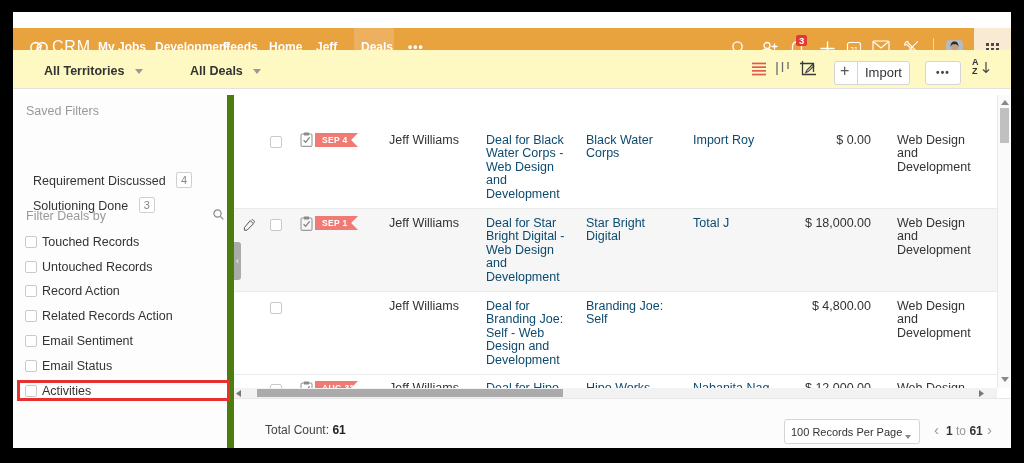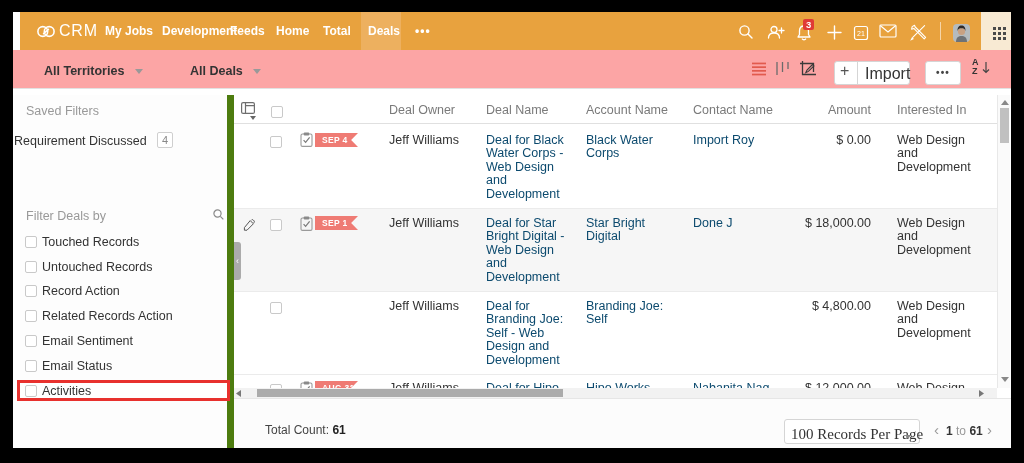--- a/index.html
+++ b/index.html
@@ -2,36 +2,36 @@
 <html><head>
 <meta charset="utf-8">
 <style>
 * { margin:0; padding:0; box-sizing:border-box; }
 html,body { width:1024px; height:463px; background:#000; overflow:hidden; }
 body { font-family:"Liberation Sans", sans-serif; }
 #app { position:absolute; left:13px; top:12px; width:998px; height:436px; background:#fff; overflow:hidden; }
 .abs { position:absolute; }
 
 
-#topbar { position:absolute; left:0; top:0; width:998px; height:40px; background:#E8A23E;margin-left:7px; }
+#topbar { position:absolute; left:0; top:16px; width:998px; height:40px; background:#E8A23E; }
 .navitem { position:absolute; top:0; height:38px; line-height:38px; color:#fff; font-size:12px; font-weight:bold; }
 #activeTab { position:absolute; left:341px; top:0; width:40px; height:38px; background:#EDB05F; }
 #launcher { position:absolute; left:961px; top:0; width:37px; height:38px; background:#F8EAD3; }
 .ticon { position:absolute; top:12px; }
 
 
-#toolbar { position:absolute; left:0; top:38px; width:998px; height:39px; background:#fca5a5; border-bottom:1px solid #E2E2E2; }
+#toolbar { position:absolute; left:0; top:38px; width:998px; height:39px; background:#fef9c3; border-bottom:1px solid #E2E2E2; }
 .tbtext { position:absolute; font-size:12.5px; font-weight:bold; color:#333; top:14px; }
 .caret { display:inline-block; width:0; height:0; border-left:4px solid transparent; border-right:4px solid transparent; border-top:5px solid #999; vertical-align:middle; }
 .btn { position:absolute; background:#fff; border:1px solid #D5D5D5; border-radius:3px; }
 
 
 #sidebar { position:absolute; left:0; top:83px; width:221px; height:353px; background:#FDFDFD; border-right:7px solid #4d7c0f; }
 .sb-head { position:absolute; left:13px; font-size:12.5px; color:#999; }
-.sb-item { position:absolute; left:1px; font-size:12.5px; color:#333; }
+.sb-item { position:absolute; left:20px; font-size:12.5px; color:#333;margin-top:40px; }
 .sb-badge { display:inline-block; min-width:16px; height:16px; line-height:15px; text-align:center; border:1px solid #CFCFCF; border-radius:2px; font-size:11px; color:#888; background:#fff; vertical-align:1px; margin-left:7px; padding:0 2px;}
 .cb { position:absolute; width:12px; height:12px; border:1px solid #C9C9C9; border-radius:2px; background:#fff; }
 .sb-cb-label { position:absolute; left:29px; font-size:12.5px; color:#333; }
 
 
 #thead { position:absolute; left:221px; top:83px; width:763px; height:29px; background:#fff; border-bottom:1px solid #E0E0E0; }
 .th { position:absolute; top:8px; font-size:12.5px; color:#7A7A7A; }
 .row { position:absolute; left:221px; width:763px; background:#fff; }
 .cell { position:absolute; font-size:12.5px; line-height:13.4px; color:#333; }
 .link { color:#0c4a6e; }
@@ -56,21 +56,21 @@
     <svg class="abs" style="left:17px;top:13px" width="18" height="13" viewBox="0 0 18 13">
         <circle cx="5.8" cy="6.5" r="4.9" fill="none" stroke="#fff" stroke-width="1.6"></circle>
         <circle cx="12.2" cy="6.5" r="4.9" fill="none" stroke="#fff" stroke-width="1.6"></circle>
         <path d="M6.6 8.6 L11.4 4.4" stroke="#fff" stroke-width="1.6" stroke-linecap="round"></path>
       </svg>
     <div class="navitem" style="left:39px;font-size:16px;font-weight:normal;letter-spacing:.8px;">CRM</div>
     <div class="navitem" style="left:85px;">My Jobs</div>
     <div class="navitem" style="left:142px;">Development</div>
     <div class="navitem" style="left:210px;">Feeds</div>
     <div class="navitem" style="left:256px;">Home</div>
-    <div class="navitem" style="left:303px;">Total</div>
+    <div class="navitem" style="left:303px;">Jeff</div>
     <div class="navitem" style="left:348px;">Deals</div>
     <div class="navitem" style="left:395px;letter-spacing:1px;">•••</div>
 
     <svg class="ticon" style="left:718px" width="16" height="16" viewBox="0 0 16 16">
         <circle cx="6.5" cy="6.5" r="4.6" fill="none" stroke="#fff" stroke-width="1.4"></circle>
         <path d="M10 10 L14 14" stroke="#fff" stroke-width="1.4" stroke-linecap="round"></path>
       </svg>
     <svg class="ticon" style="left:747px" width="18" height="16" viewBox="0 0 18 16">
         <circle cx="7" cy="5.5" r="3" fill="none" stroke="#fff" stroke-width="1.3"></circle>
         <path d="M1.5 14 C1.5 10.5 4 9 7 9 C10 9 12.5 10.5 12.5 14" fill="none" stroke="#fff" stroke-width="1.3" stroke-linecap="round"></path>
@@ -137,32 +137,33 @@
         </g>
       </svg>
     <svg class="abs" style="left:786px;top:10px" width="18" height="18" viewBox="0 0 18 18">
         <path d="M3.5 1 L3.5 14.5 L17 14.5" fill="none" stroke="#3a3a3a" stroke-width="1.3"></path>
         <path d="M1 3.5 L14.5 3.5 L14.5 12" fill="none" stroke="#3a3a3a" stroke-width="1.3"></path>
         <path d="M13.5 4.5 L8 10 L6.8 12.6 L9.4 11.4 L14.9 5.9 Z" fill="none" stroke="#3a3a3a" stroke-width="1.1"></path>
       </svg>
     <div class="btn" style="left:821px;top:11px;width:76px;height:24px;"></div>
     <div class="abs" style="left:844px;top:11px;width:1px;height:24px;background:#D5D5D5"></div>
     <div class="abs" style="left:827px;top:12px;font-size:16px;color:#555;">+</div>
-    <div class="abs" style="left:852px;top:15px;font-size:16px;color:#333;">Import</div>
+    <div class="abs" style="left:852px;top:15px;font-size:13px;color:#333;">Import</div>
     <div class="btn" style="left:912px;top:11px;width:36px;height:24px;"></div>
     <div class="abs" style="left:912px;top:11px;width:36px;height:24px;text-align:center;line-height:23px;font-size:10px;color:#444;letter-spacing:1.2px;font-weight:bold;">•••</div>
     <div class="abs" style="left:959px;top:8px;font-size:9px;color:#333;line-height:9px;font-weight:bold;">A<br>Z</div>
     <svg class="abs" style="left:969px;top:11px" width="8" height="14" viewBox="0 0 8 14">
         <path d="M4 1 L4 11 M1 8.5 L4 11.5 L7 8.5" fill="none" stroke="#444" stroke-width="1.2"></path>
       </svg>
   </div>
 
   <div id="sidebar">
     <div class="sb-head" style="top:9px;">Saved Filters</div>
     <div class="sb-item" style="top:37px;">Requirement Discussed <span class="sb-badge">4</span></div>
+    <div class="sb-item" style="top:62px;">Solutioning Done <span class="sb-badge">3</span></div>
     <div class="sb-head" style="top:114px;">Filter Deals by</div>
     <svg class="abs" style="left:200px;top:114px" width="11" height="11" viewBox="0 0 11 11">
         <circle cx="4.5" cy="4.5" r="3.6" fill="none" stroke="#8a8a8a" stroke-width="1.2"></circle>
         <path d="M7.3 7.3 L10.3 10.3" stroke="#8a8a8a" stroke-width="1.2"></path>
       </svg>
     <div class="cb" style="left:12px;top:141px;"></div>
       <div class="sb-cb-label" style="top:140px;">Touched Records</div>
     <div class="cb" style="left:12px;top:166px;"></div>
       <div class="sb-cb-label" style="top:165px;">Untouched Records</div>
     <div class="cb" style="left:12px;top:190px;"></div>
@@ -171,36 +172,20 @@
       <div class="sb-cb-label" style="top:214px;">Related Records Action</div>
     <div class="cb" style="left:12px;top:240px;"></div>
       <div class="sb-cb-label" style="top:239px;">Email Sentiment</div>
     <div class="cb" style="left:12px;top:265px;"></div>
       <div class="sb-cb-label" style="top:264px;">Email Status</div>
     <div class="abs" style="left:4px;top:285px;width:213px;height:21px;border:3px solid #E8312E;background:#fff;"></div>
     <div class="cb" style="left:12px;top:290px;"></div>
       <div class="sb-cb-label" style="top:289px;">Activities</div>
   </div>
 
-  <div id="thead">
-    <svg class="abs" style="left:7px;top:7px" width="14" height="12" viewBox="0 0 14 12">
-        <rect x="0.6" y="0.6" width="12.8" height="10.8" rx="1.5" fill="none" stroke="#6E6E6E" stroke-width="1.2"></rect>
-        <path d="M4.5 0.6 L4.5 11.4 M4.5 3.6 L13.4 3.6" stroke="#6E6E6E" stroke-width="1.2"></path>
-      </svg>
-    <svg class="abs" style="left:16px;top:21px" width="6" height="4" viewBox="0 0 6 4">
-        <path d="M0 0 L3 4 L6 0 Z" fill="#666"></path>
-      </svg>
-    <div class="cb" style="left:37px;top:11px;"></div>
-    <div class="th" style="left:155px;">Deal Owner</div>
-    <div class="th" style="left:252px;">Deal Name</div>
-    <div class="th" style="left:352px;">Account Name</div>
-    <div class="th" style="left:459px;">Contact Name</div>
-    <div class="th" style="left:580px;width:57px;text-align:right;">Amount</div>
-    <div class="th" style="left:663px;">Interested In</div>
-  </div>
   <div id="rows">
 
     <div class="row" style="top:112px;height:85px;border-bottom:1px solid #EBEBEB;">
       <div class="cb" style="left:36px;top:12px;"></div>
       <svg class="abs" style="left:66px;top:8px" width="13" height="15" viewBox="0 0 13 15">
           <rect x="1" y="2" width="11" height="12.4" rx="1.5" fill="none" stroke="#9a9a9a" stroke-width="1.1"></rect>
           <rect x="3.8" y="0.5" width="5.4" height="3" rx="0.8" fill="#8a8a8a"></rect>
           <path d="M3.6 8.2 L5.6 10.4 L9.6 5.4" fill="none" stroke="#7a7a7a" stroke-width="1.2"></path>
         </svg>
       <div class="tag" style="left:81px;top:9px;">SEP 4</div>
@@ -219,21 +204,21 @@
       <div class="cb" style="left:36px;top:10px;"></div>
       <svg class="abs" style="left:66px;top:7px" width="13" height="15" viewBox="0 0 13 15">
           <rect x="1" y="2" width="11" height="12.4" rx="1.5" fill="none" stroke="#9a9a9a" stroke-width="1.1"></rect>
           <rect x="3.8" y="0.5" width="5.4" height="3" rx="0.8" fill="#8a8a8a"></rect>
           <path d="M3.6 8.2 L5.6 10.4 L9.6 5.4" fill="none" stroke="#7a7a7a" stroke-width="1.2"></path>
         </svg>
       <div class="tag" style="left:81px;top:7px;">SEP 1</div>
       <div class="cell" style="left:155px;top:8px;">Jeff Williams</div>
       <div class="cell link" style="left:252px;top:8px;">Deal for Star<br>Bright Digital -<br>Web Design<br>and<br>Development</div>
       <div class="cell link" style="left:352px;top:8px;">Star Bright<br>Digital</div>
-      <div class="cell link" style="left:459px;top:8px;">Done J</div>
+      <div class="cell link" style="left:459px;top:8px;">Total J</div>
       <div class="cell" style="left:560px;top:8px;width:77px;text-align:right;">$ 18,000.00</div>
       <div class="cell" style="left:663px;top:8px;">Web Design<br>and<br>Development</div>
     </div>
 
     <div class="row" style="top:280px;height:83px;border-bottom:1px solid #EBEBEB;">
       <div class="cb" style="left:36px;top:10px;"></div>
       <div class="cell" style="left:155px;top:8px;">Jeff Williams</div>
       <div class="cell link" style="left:252px;top:8px;">Deal for<br>Branding Joe:<br>Self - Web<br>Design and<br>Development</div>
       <div class="cell link" style="left:352px;top:8px;">Branding Joe:<br>Self</div>
       <div class="cell" style="left:560px;top:8px;width:77px;text-align:right;">$ 4,800.00</div>
@@ -273,19 +258,19 @@
       </svg>
     <div id="hthumb"></div>
     <svg class="abs" style="left:745px;top:2px" width="5" height="7" viewBox="0 0 5 7">
         <path d="M0 0 L5 3.5 L0 7 Z" fill="#777"></path>
       </svg>
   </div>
 
   <div id="footer">
     <div class="abs" style="left:31px;top:24px;font-size:12px;color:#444;">Total Count: <b style="color:#222;">61</b></div>
     <div class="btn" style="left:550px;top:20px;width:136px;height:25px;"></div>
-    <div class="abs" style="left:557px;top:27px;font-size:15px;color:#333;font-family:Liberation Serif, serif;">100 Records Per Page</div>
+    <div class="abs" style="left:557px;top:27px;font-size:11px;color:#333;">100 Records Per Page</div>
     <div class="abs" style="left:671px;top:28px;"><span class="caret" style="border-top-color:#888;border-left-width:3.5px;border-right-width:3.5px;border-top-width:4.5px;"></span></div>
     <div class="abs" style="left:700px;top:22px;font-size:15px;color:#999;">‹</div>
     <div class="abs" style="left:712px;top:25px;font-size:12px;color:#333;"><b>1</b> <span style="color:#999;">to</span> <b>61</b></div>
     <div class="abs" style="left:753px;top:22px;font-size:15px;color:#999;">›</div>
   </div>
 </div>
 
 </body></html>

